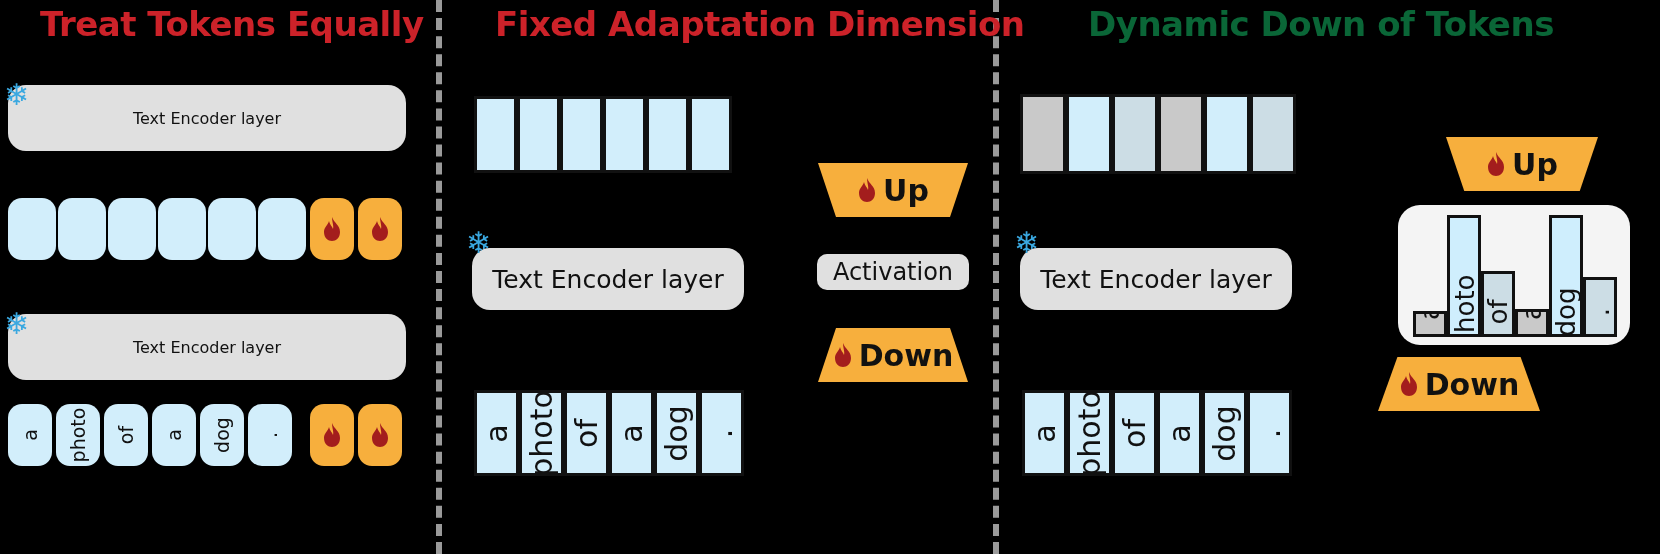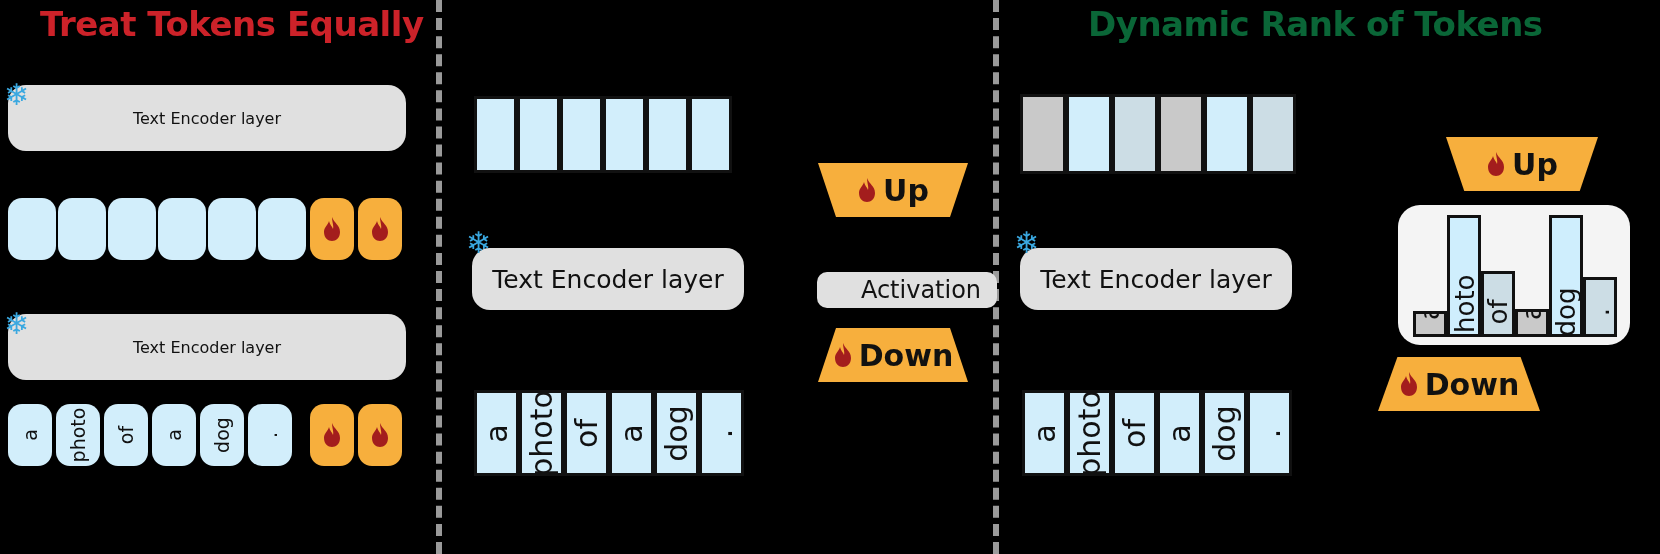--- a/index.html
+++ b/index.html
@@ -109,20 +109,21 @@
     <svg class="flame" viewBox="0 0 20 26">
         <path d="M10 1 C12 7 18 9 18 16 C18 22 14 25 10 25 C6 25 2 22 2 16 C2 11 6 9 7 5 C8 9 10 10 11 13 C12 10 10 6 10 1 Z" fill="#a31d1d"></path>
       </svg>
   </div>
   <div class="chip orange" style="left:358px;top:404px;width:44px;height:62px;">
     <svg class="flame" viewBox="0 0 20 26">
         <path d="M10 1 C12 7 18 9 18 16 C18 22 14 25 10 25 C6 25 2 22 2 16 C2 11 6 9 7 5 C8 9 10 10 11 13 C12 10 10 6 10 1 Z" fill="#a31d1d"></path>
       </svg>
   </div>
 
+  <div class="panel-title" style="left:495px;top:4px;font-size:34px;color:#cc2229;">Fixed Adaptation Dimension</div>
 
   <div class="cell" style="left:474px;top:96px;width:43px;height:77px;background:#d2eefb;"></div>
   <div class="cell" style="left:517px;top:96px;width:43px;height:77px;background:#d2eefb;"></div>
   <div class="cell" style="left:560px;top:96px;width:43px;height:77px;background:#d2eefb;"></div>
   <div class="cell" style="left:603px;top:96px;width:43px;height:77px;background:#d2eefb;"></div>
   <div class="cell" style="left:646px;top:96px;width:43px;height:77px;background:#d2eefb;"></div>
   <div class="cell" style="left:689px;top:96px;width:43px;height:77px;background:#d2eefb;"></div>
 
   <div class="encoder" style="left:472px;top:248px;width:272px;height:62px;">
     <span style="font-size:25px;">Text Encoder layer</span>
@@ -150,34 +151,34 @@
 
   <div class="trap up" style="left:818px;top:163px;width:150px;height:54px;">
     <div class="lbl">
       <svg class="flame" viewBox="0 0 20 26">
           <path d="M10 1 C12 7 18 9 18 16 C18 22 14 25 10 25 C6 25 2 22 2 16 C2 11 6 9 7 5 C8 9 10 10 11 13 C12 10 10 6 10 1 Z" fill="#a31d1d"></path>
         </svg>
       <span>Up</span>
     </div>
   </div>
 
-  <div class="pill" style="left:817px;top:272px;width:152px;height:36px;padding-left:28px;">
+  <div class="pill" style="left:817px;top:254px;width:152px;height:36px;">
     <span>Activation</span>
   </div>
 
   <div class="trap down" style="left:818px;top:328px;width:150px;height:54px;">
     <div class="lbl">
       <svg class="flame" viewBox="0 0 20 26">
           <path d="M10 1 C12 7 18 9 18 16 C18 22 14 25 10 25 C6 25 2 22 2 16 C2 11 6 9 7 5 C8 9 10 10 11 13 C12 10 10 6 10 1 Z" fill="#a31d1d"></path>
         </svg>
       <span>Down</span>
     </div>
   </div>
 
-  <div class="panel-title" style="left:1088px;top:4px;font-size:34px;color:#0a6637;">Dynamic Rank of Tokens</div>
+  <div class="panel-title" style="left:1088px;top:4px;font-size:34px;color:#0a6637;">Dynamic Down of Tokens</div>
 
   <div class="cell" style="left:1020px;top:94px;width:46px;height:80px;background:#c9c9c9;"></div>
   <div class="cell" style="left:1066px;top:94px;width:46px;height:80px;background:#d2eefb;"></div>
   <div class="cell" style="left:1112px;top:94px;width:46px;height:80px;background:#ccdde5;"></div>
   <div class="cell" style="left:1158px;top:94px;width:46px;height:80px;background:#c9c9c9;"></div>
   <div class="cell" style="left:1204px;top:94px;width:46px;height:80px;background:#d2eefb;"></div>
   <div class="cell" style="left:1250px;top:94px;width:46px;height:80px;background:#ccdde5;"></div>
 
   <div class="encoder" style="left:1020px;top:248px;width:272px;height:62px;">
     <span style="font-size:25px;">Text Encoder layer</span>

